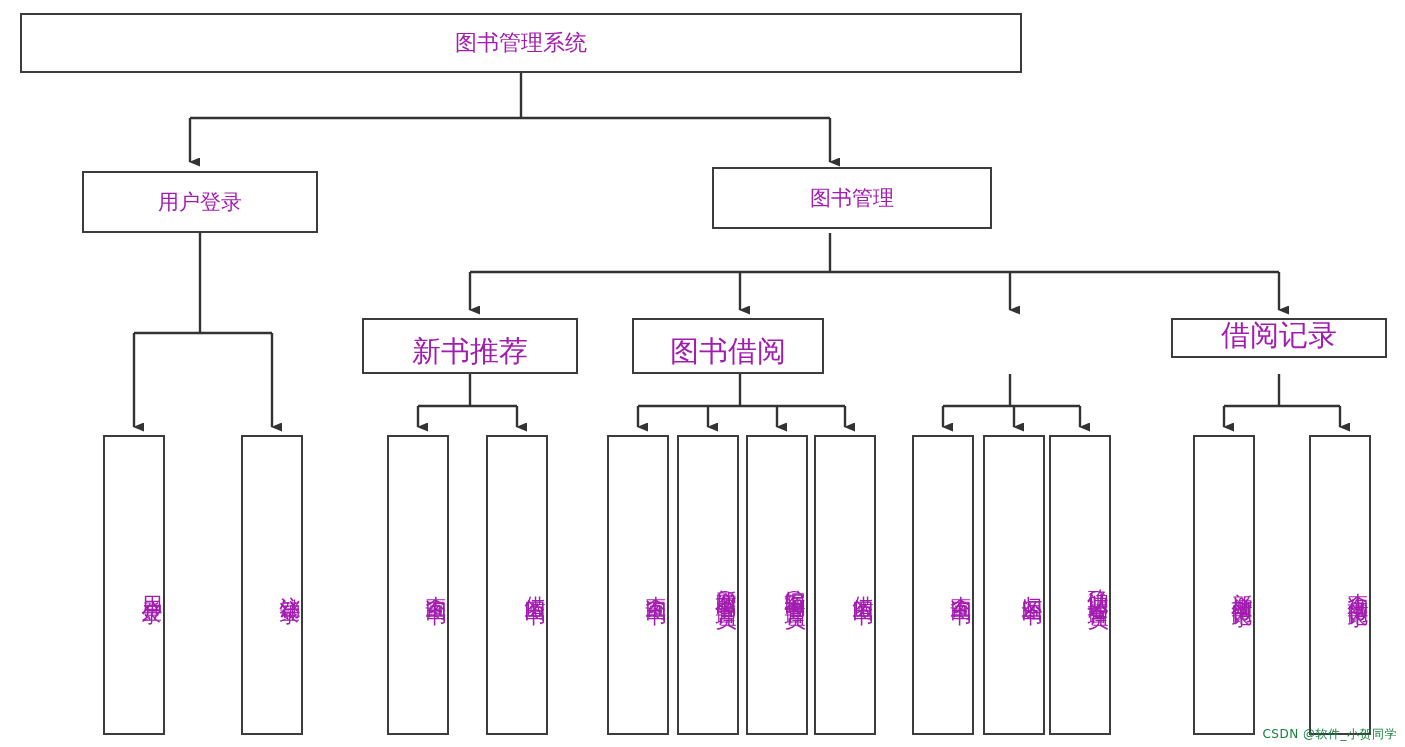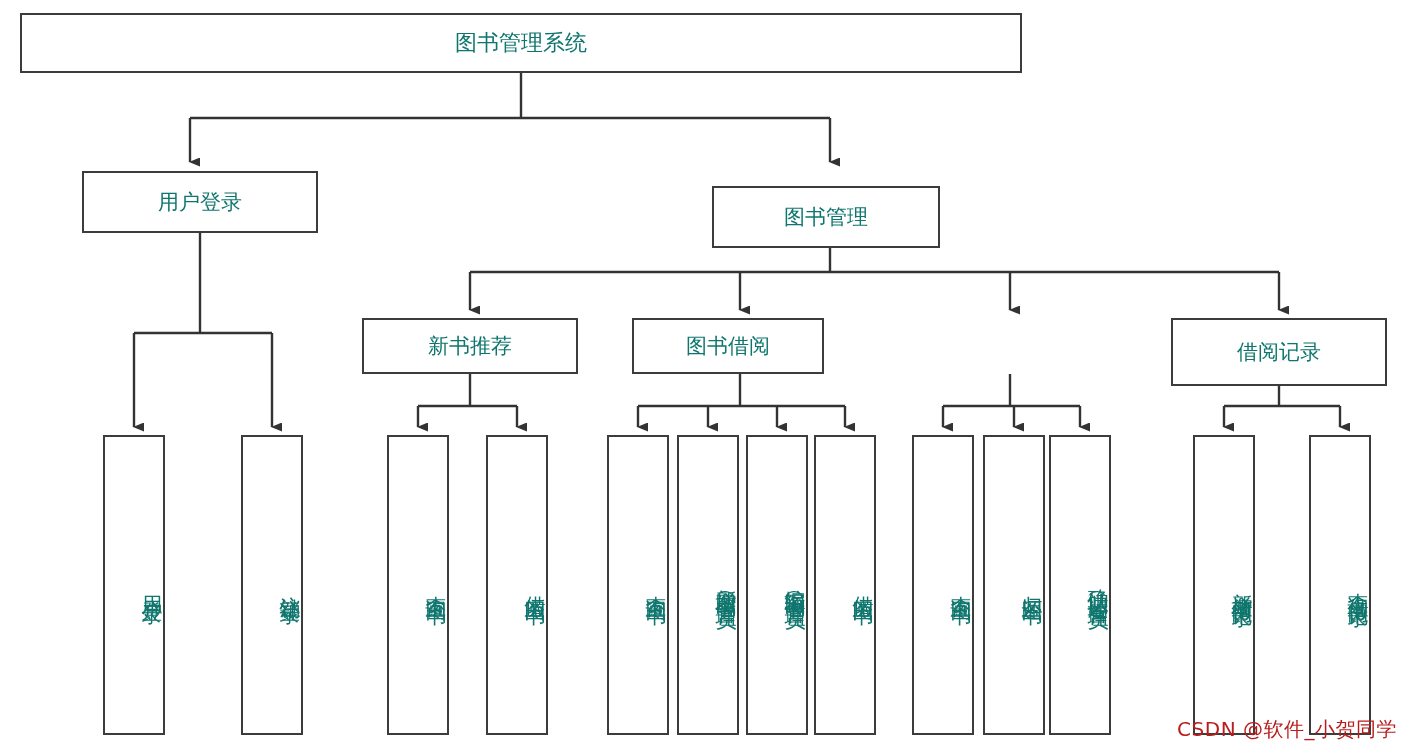--- a/index.html
+++ b/index.html
@@ -24,26 +24,26 @@
   }
   .node{
     position:absolute;
     box-sizing:border-box;
     background:#ffffff;
     border:2px solid #3c3c3c;
     display:flex;
     align-items:center;
     justify-content:center;
     text-align:center;
-    color:#0f766e;
+    color:#a21caf;
     z-index:2;
   }
   .node.root{ font-size:22px; }
   .node.lvl2{ font-size:21px; }
-  .node.lvl3{ font-size:21px; }
+  .node.lvl3{ font-size:29px;align-items:flex-end; }
   .node.leaf{
     font-size:21px;
     writing-mode:vertical-rl;
     text-orientation:upright;
     letter-spacing:3px;
     line-height:1.05;
     padding:14px 0 14px 0;
     align-items:flex-start;
     justify-content:center;
   }
@@ -51,22 +51,22 @@
     display:block;
   }
   .node.leaf .label{
     writing-mode:vertical-rl;
     text-orientation:upright;
   }
   #watermark{
     position:absolute;
     right:8px;
     bottom:4px;
-    font-size:20px;
-    color:#b91c1c;
+    font-size:12px;
+    color:#15803d;
     letter-spacing:0.5px;
     z-index:3;
     white-space:nowrap;
     font-family:"DejaVu Sans","Liberation Sans",sans-serif;
   }
 </style>
 </head>
 <body>
 
 <div id="diagram-root">
@@ -122,34 +122,34 @@
   </svg>
 
   <div class="node root" style="left:20px; top:13px; width:1002px; height:60px;">
     <span class="label">图书管理系统</span>
   </div>
 
   <div class="node lvl2" style="left:82px; top:171px; width:236px; height:62px;">
     <span class="label">用户登录</span>
   </div>
 
-  <div class="node lvl2" style="left:712px; top:186px; width:228px; height:62px;">
+  <div class="node lvl2" style="left:712px; top:167px; width:280px; height:62px;">
     <span class="label">图书管理</span>
   </div>
 
   <div class="node lvl3" style="left:362px; top:318px; width:216px; height:56px;">
     <span class="label">新书推荐</span>
   </div>
 
   <div class="node lvl3" style="left:632px; top:318px; width:192px; height:56px;">
     <span class="label">图书借阅</span>
   </div>
 
 
-  <div class="node lvl3" style="left:1171px; top:318px; width:216px; height:68px;">
+  <div class="node lvl3" style="left:1171px; top:318px; width:216px; height:40px;">
     <span class="label">借阅记录</span>
   </div>
 
   <div class="node leaf" style="left:103px; top:435px; width:62px; height:300px;">
     <span class="label">用户登录</span>
   </div>
 
   <div class="node leaf" style="left:241px; top:435px; width:62px; height:300px;">
     <span class="label">注销登录</span>
   </div>

